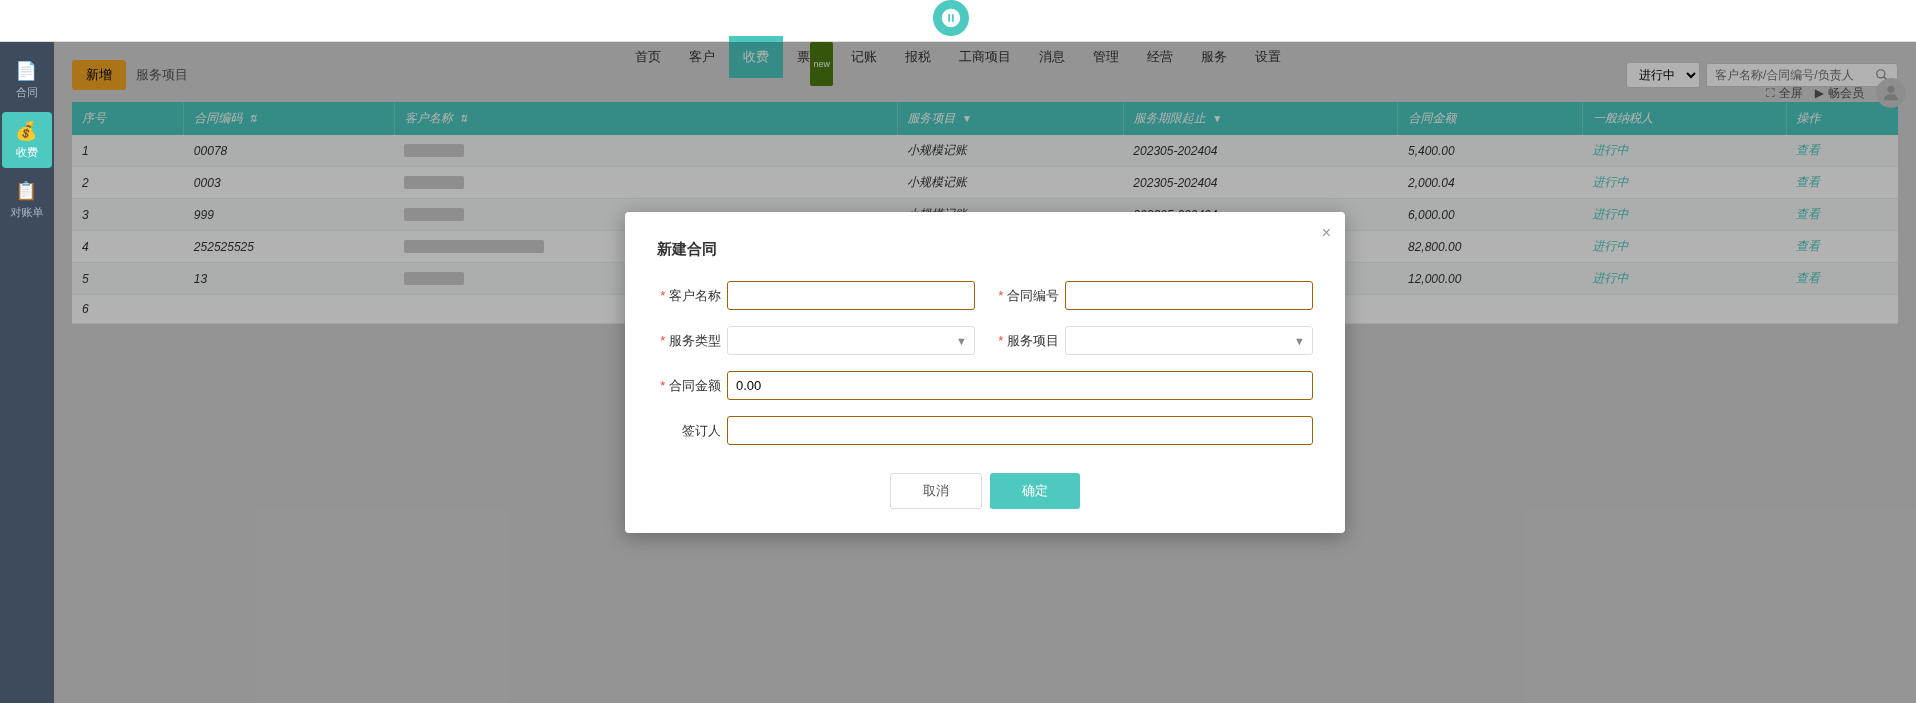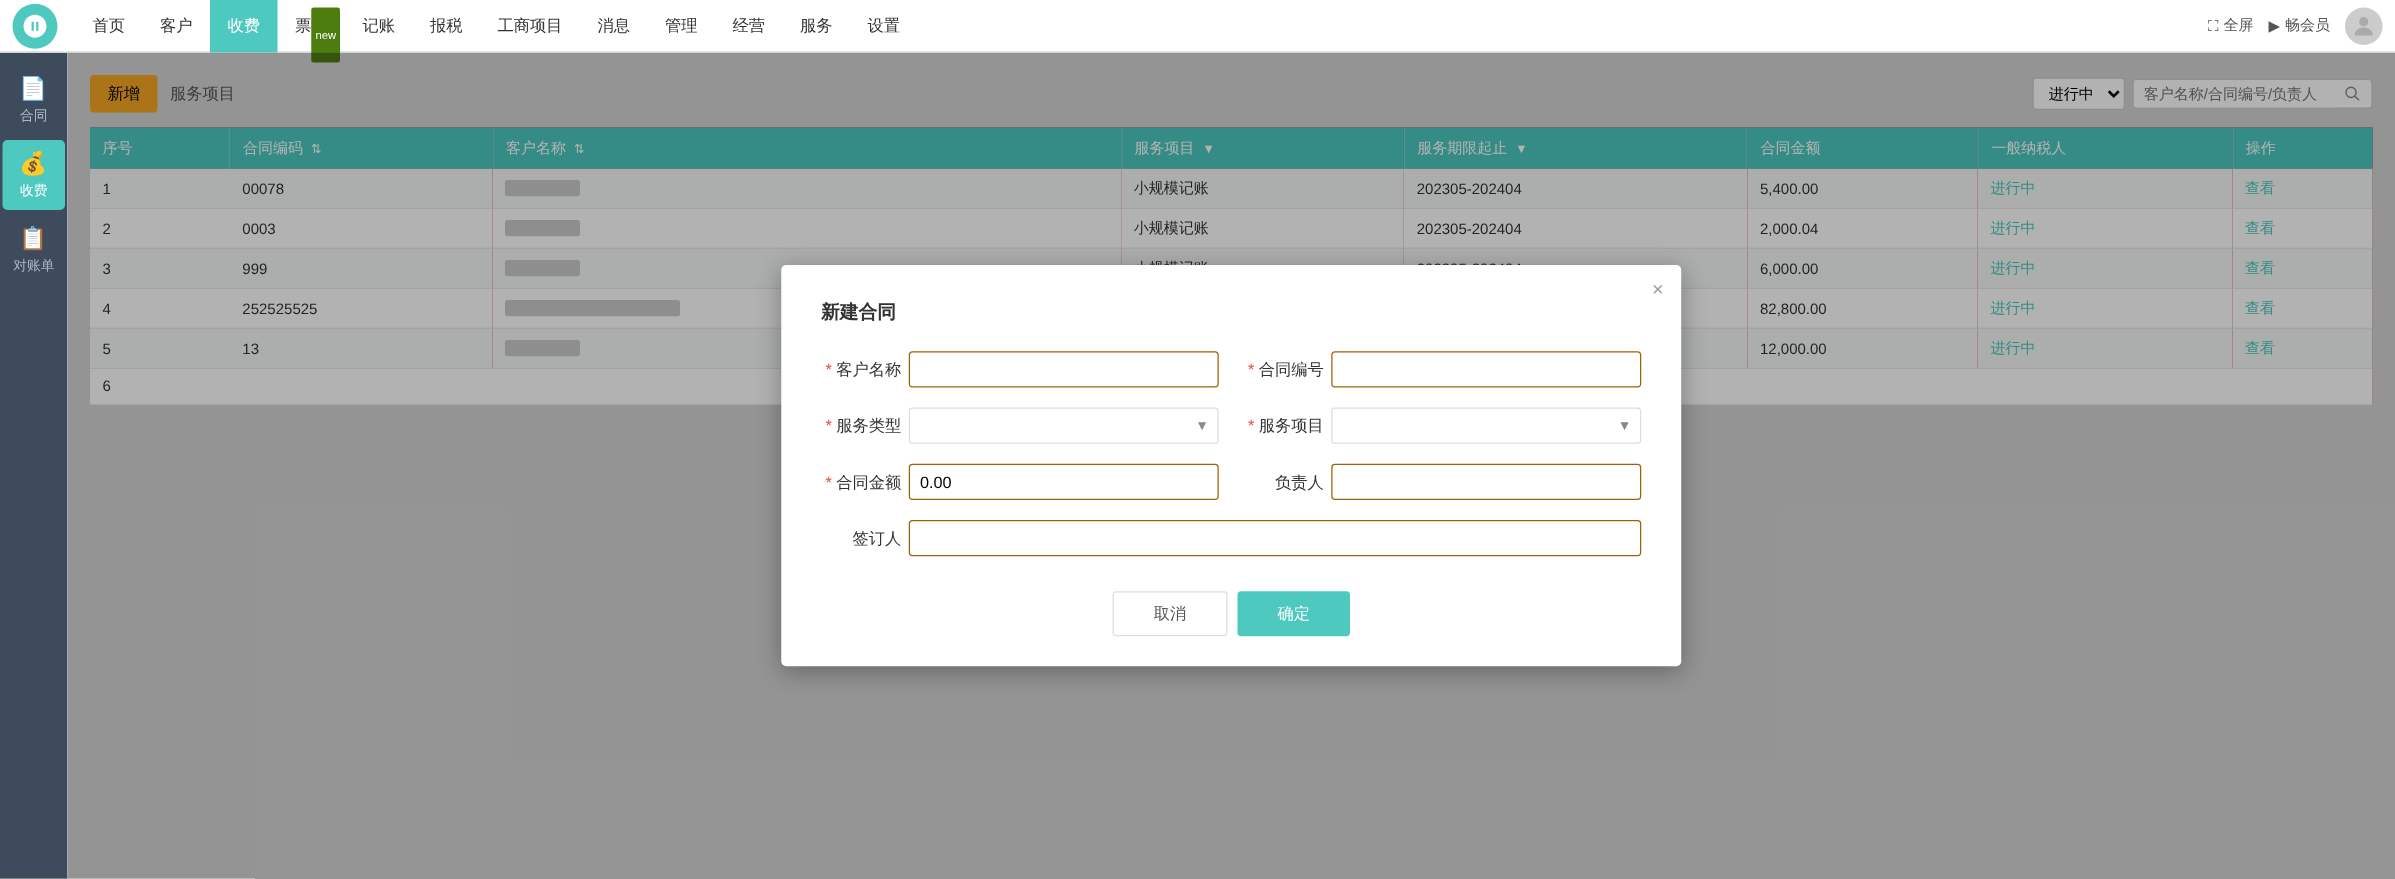--- a/index.html
+++ b/index.html
@@ -3,21 +3,21 @@
   <meta charset="utf-8">
   <style>
     * { box-sizing: border-box; margin: 0; padding: 0; }
     body { font-family: "Microsoft YaHei", Arial, sans-serif; font-size: 13px; background: #e8e8e8; overflow: hidden; }
 
     
     .top-nav {
       display: flex; align-items: center;
       background: #fff; height: 42px;
       border-bottom: 1px solid #ddd;
-      padding: 0 10px; position: relative; z-index: 100;
+      padding: 0 10px; position: relative; z-index: 100; flex-direction: column;
     }
     .top-nav-logo {
       width: 36px; height: 36px; background: #4dc9c0; border-radius: 50%;
       display: flex; align-items: center; justify-content: center;
       margin-right: 14px; flex-shrink: 0;
     }
     .top-nav-logo svg { width: 22px; height: 22px; }
     .nav-items { display: flex; align-items: center; gap: 0; }
     .nav-item {
       padding: 0 14px; height: 42px; line-height: 42px;
@@ -79,21 +79,21 @@
     }
     .search-input {
       border: none; outline: none; padding: 4px 8px; font-size: 12px; width: 160px;
     }
     .search-icon-btn {
       padding: 4px 8px; cursor: pointer; color: #888;
       display: flex; align-items: center;
     }
 
     
-    .data-table { width: 100%; border-collapse: collapse; background: #be185d; }
+    .data-table { width: 100%; border-collapse: collapse; background: #0c4a6e; font-style: italic; }
     .data-table thead tr { background: #4dc9c0; color: #fff; }
     .data-table thead th {
       padding: 8px 10px; text-align: left; font-size: 12px; font-weight: normal;
       border-right: 1px solid #6dd4cc;
     }
     .data-table thead th:last-child { border-right: none; }
     .data-table tbody tr:nth-child(odd) { background: #f7fafa; }
     .data-table tbody tr:nth-child(even) { background: #fff; }
     .data-table tbody td {
       padding: 7px 10px; font-size: 12px; color: #333;
@@ -352,24 +352,20 @@
               <span class="form-select-arrow">▼</span>
             </div>
           </div>
         </div>
 
         <div class="form-row">
           <div class="form-field">
             <span class="form-label required">合同金额</span>
             <input class="form-input" type="text" value="0.00" style="">
           </div>
-          <div class="form-field">
-            <span class="form-label">负责人</span>
-            <input class="form-input" type="text" style="">
-          </div>
         </div>
 
         <div class="form-row">
           <div class="form-field">
             <span class="form-label">签订人</span>
             <input class="form-input" type="text" style="">
           </div>
         </div>
 
 

